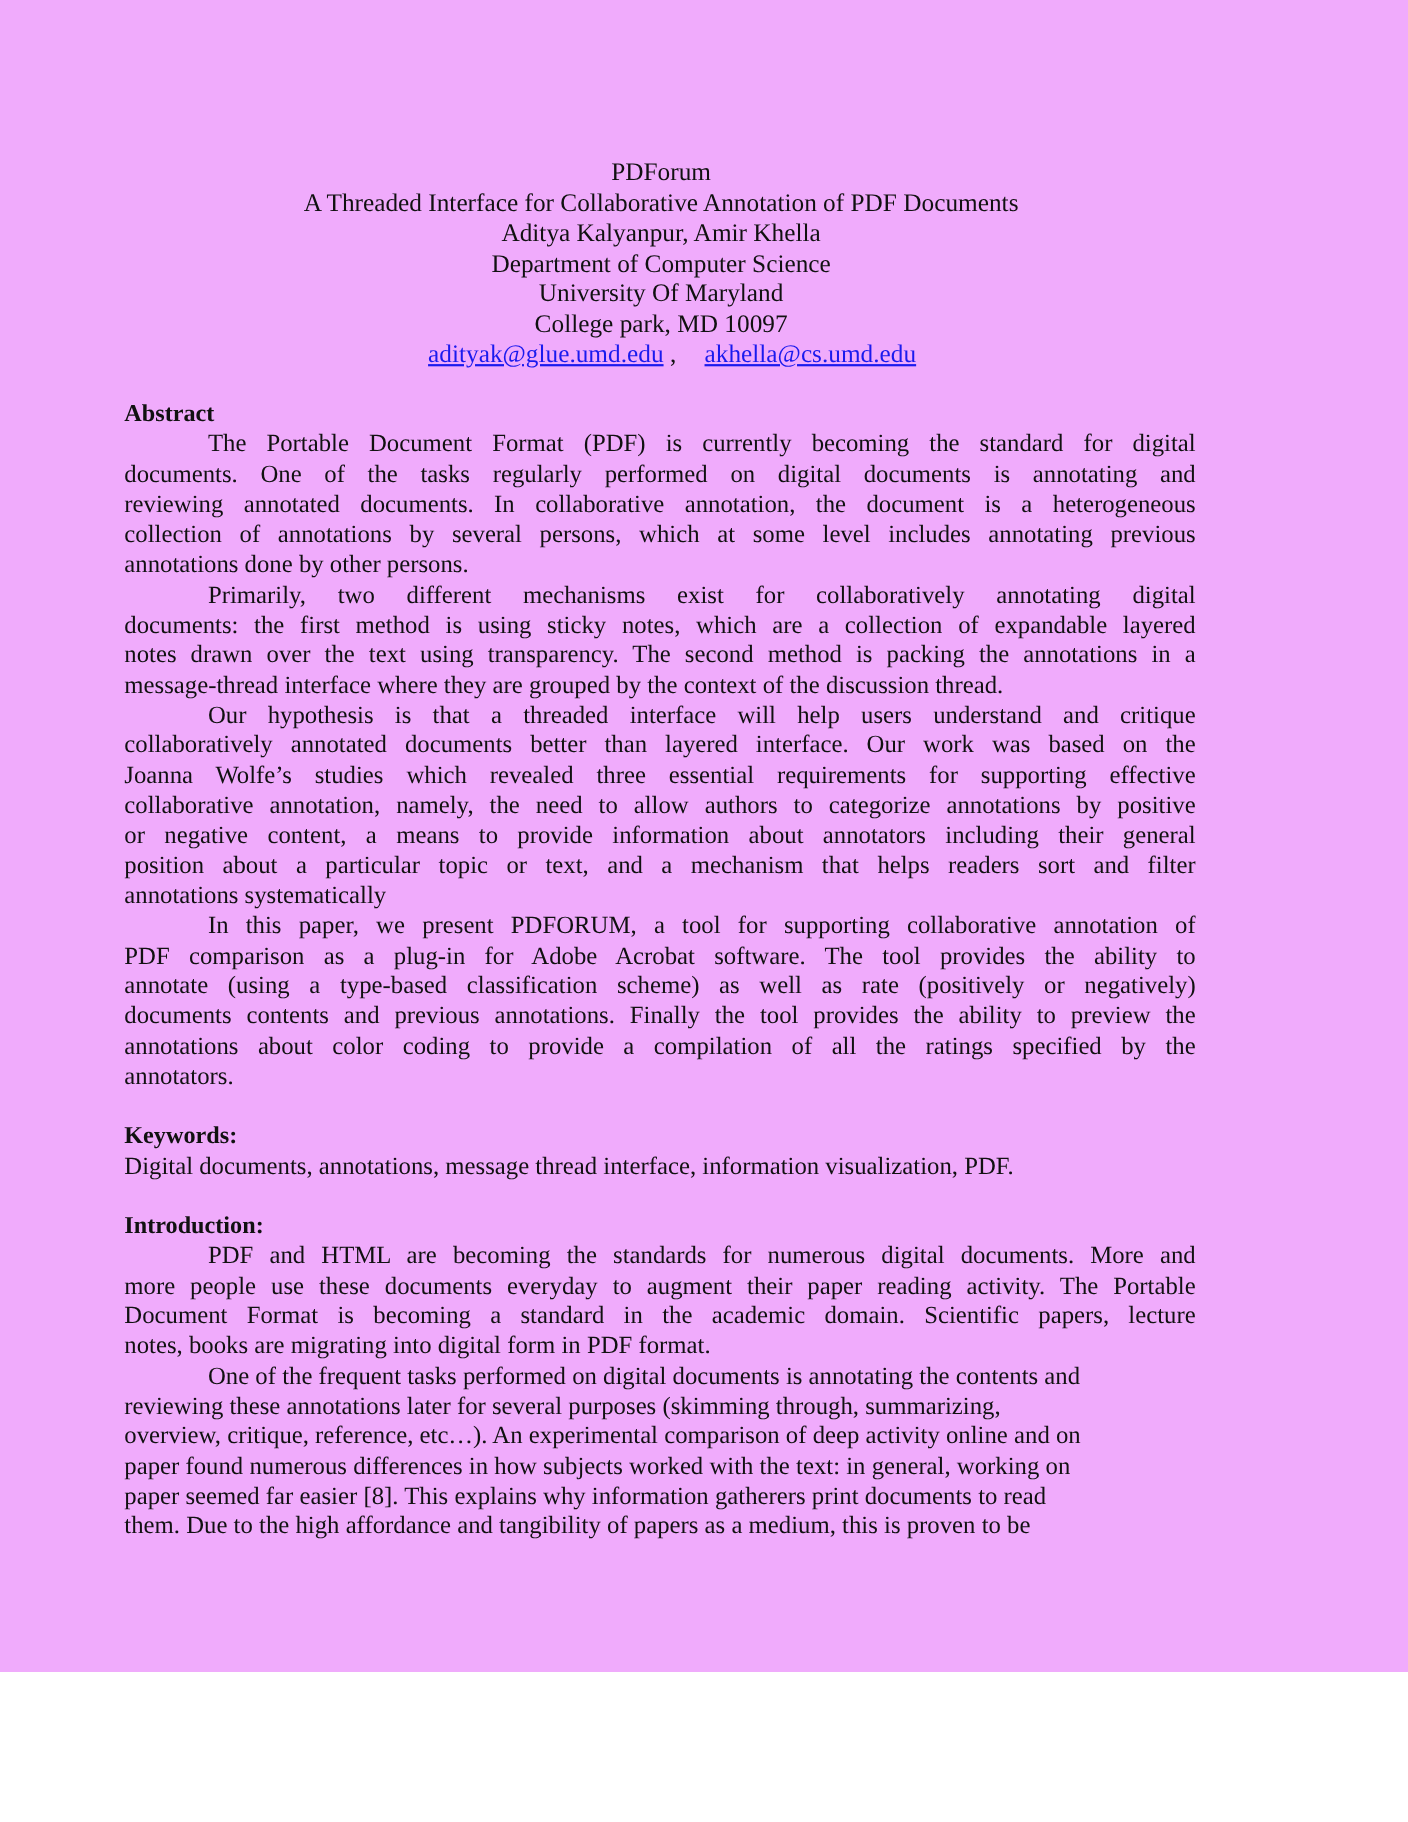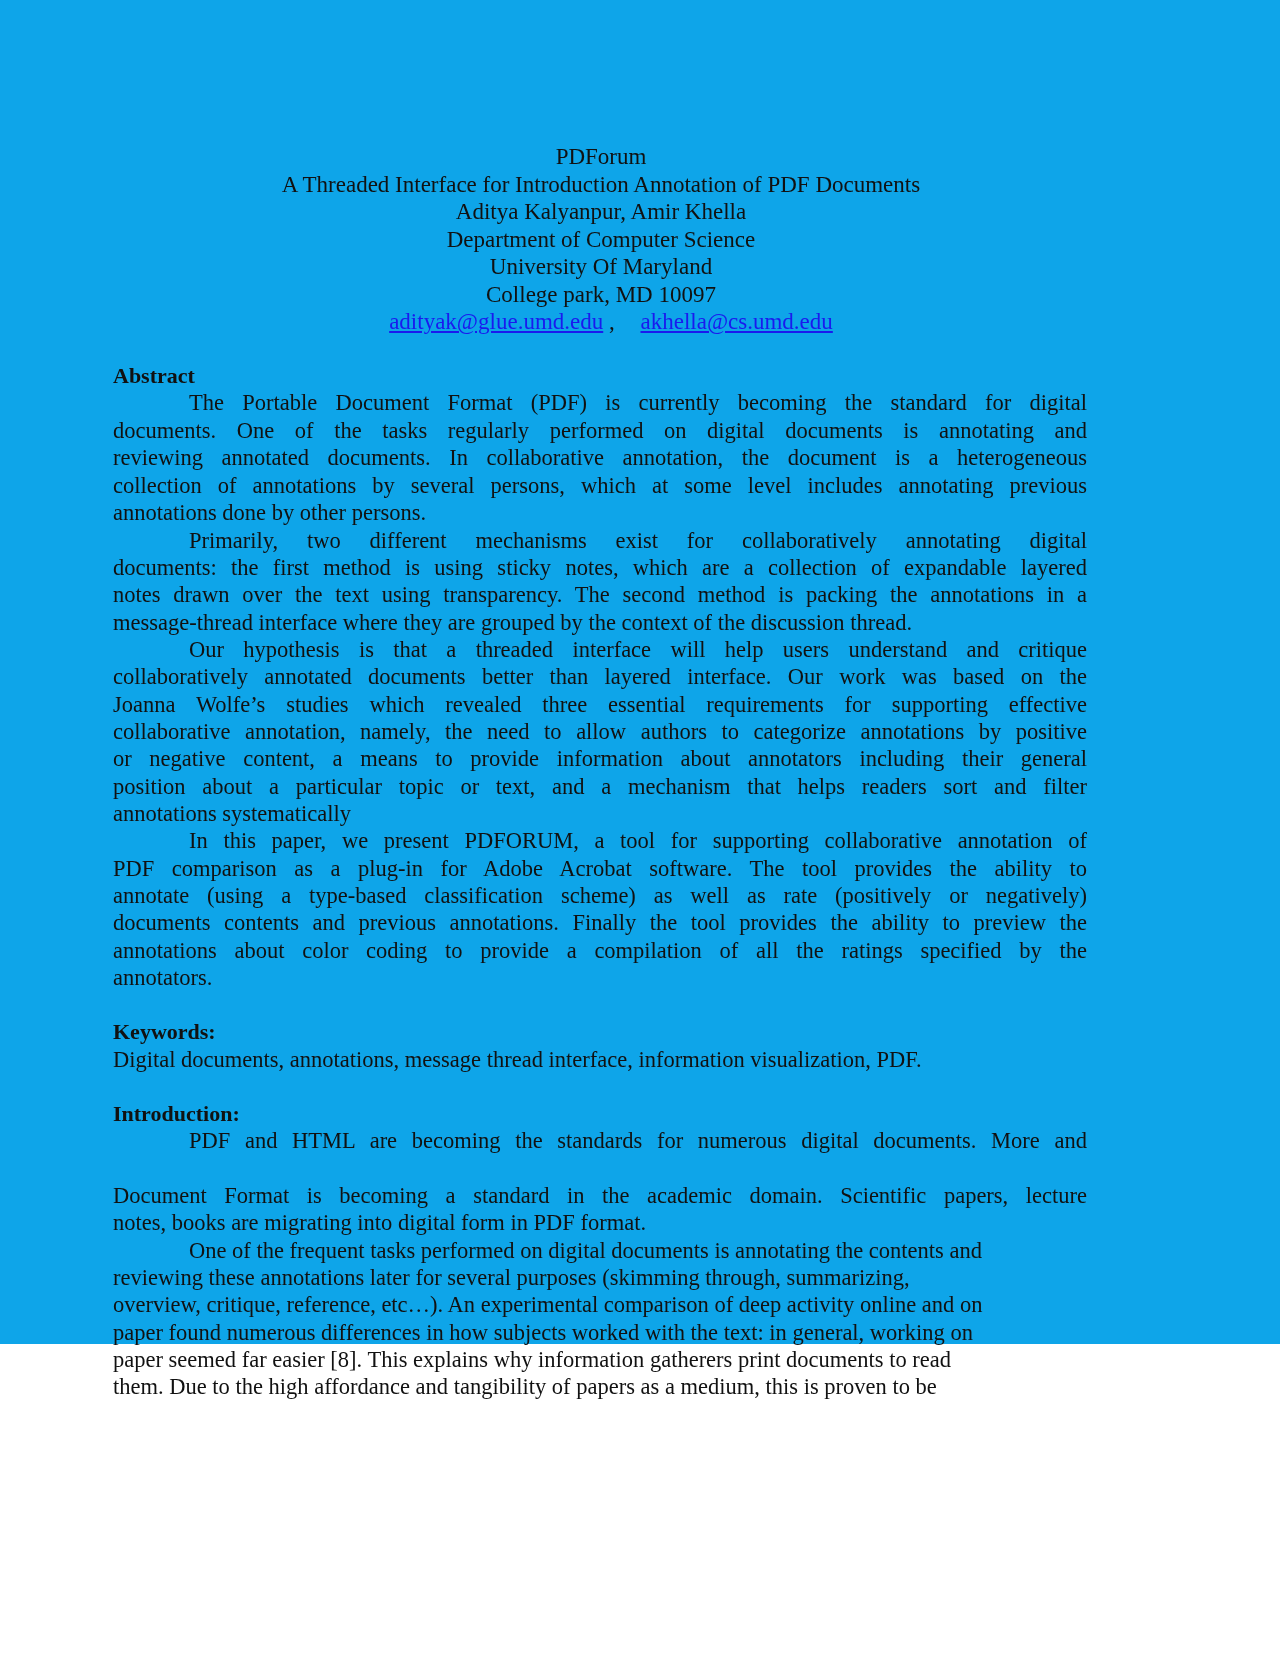--- a/index.html
+++ b/index.html
@@ -1,32 +1,32 @@
 <!DOCTYPE html>
 <html><head>
 <meta charset="utf-8">
 <style>
   html, body { margin:0; padding:0; background:#ffffff; }
   body { width:1280px; height:1656px; position:relative; overflow:hidden;
          font-family:"Liberation Serif","DejaVu Serif",serif; color:#111111; }
-  .page { position:absolute; left:0; top:0; width:1280px; height:1344px; background:#0ea5e9; }
+  .page { position:absolute; left:0; top:0; width:1280px; height:1520px; background:#f0abfc; }
   .center-line { position:absolute; left:0; width:1202px; text-align:center; font-size:23px; line-height:28px; white-space:nowrap; }
   .email-link { color:#1a1aee; text-decoration:underline;margin-left:20px; }
   .heading { position:absolute; left:113px; font-size:22px; font-weight:bold; line-height:28px; white-space:nowrap; }
   .line { position:absolute; left:113px; width:974px; font-size:22.5px; line-height:28px; white-space:nowrap; }
   .justify { text-align:justify; text-align-last:justify; white-space:normal; height:28px; overflow:hidden; }
   .indent { left:189px; width:898px; }
 </style>
 </head>
 <body>
 
 <div class="page">
 
   <div class="center-line" style="top:143px">PDForum</div>
-  <div class="center-line" style="top:171px">A Threaded Interface for Introduction Annotation of PDF Documents</div>
+  <div class="center-line" style="top:171px">A Threaded Interface for Collaborative Annotation of PDF Documents</div>
   <div class="center-line" style="top:198px">Aditya Kalyanpur, Amir Khella</div>
   <div class="center-line" style="top:226px">Department of Computer Science</div>
   <div class="center-line" style="top:253px">University Of Maryland</div>
   <div class="center-line" style="top:281px">College park, MD 10097</div>
   <div class="center-line" style="top:308px">
     <span class="email-link">adityak@glue.umd.edu</span><span> , </span><span class="email-link">akhella@cs.umd.edu</span>
   </div>
 
   <div class="heading" style="top:362px">Abstract</div>
 
@@ -51,20 +51,21 @@
   <div class="line justify" style="top:882px">annotate (using a type-based classification scheme) as well as rate (positively or negatively)</div>
   <div class="line justify" style="top:909px">documents contents and previous annotations. Finally the tool provides the ability to preview the</div>
   <div class="line justify" style="top:937px">annotations about color coding to provide a compilation of all the ratings specified by the</div>
   <div class="line" style="top:964px">annotators.</div>
 
   <div class="heading" style="top:1018px">Keywords:</div>
   <div class="line" style="top:1046px">Digital documents, annotations, message thread interface, information visualization, PDF.</div>
 
   <div class="heading" style="top:1100px">Introduction:</div>
   <div class="line justify indent" style="top:1127px">PDF and HTML are becoming the standards for numerous digital documents. More and</div>
+  <div class="line justify" style="top:1155px">more people use these documents everyday to augment their paper reading activity. The Portable</div>
   <div class="line justify" style="top:1182px">Document Format is becoming a standard in the academic domain. Scientific papers, lecture</div>
   <div class="line" style="top:1209px">notes, books are migrating into digital form in PDF format.</div>
   <div class="line indent" style="top:1237px">One of the frequent tasks performed on digital documents is annotating the contents and</div>
   <div class="line" style="top:1264px">reviewing these annotations later for several purposes (skimming through, summarizing,</div>
   <div class="line" style="top:1291px">overview, critique, reference, etc…). An experimental comparison of deep activity online and on</div>
   <div class="line" style="top:1319px">paper found numerous differences in how subjects worked with the text: in general, working on</div>
   <div class="line" style="top:1346px">paper seemed far easier [8]. This explains why information gatherers print documents to read</div>
   <div class="line" style="top:1373px">them. Due to the high affordance and tangibility of papers as a medium, this is proven to be</div>
 
 </div>

